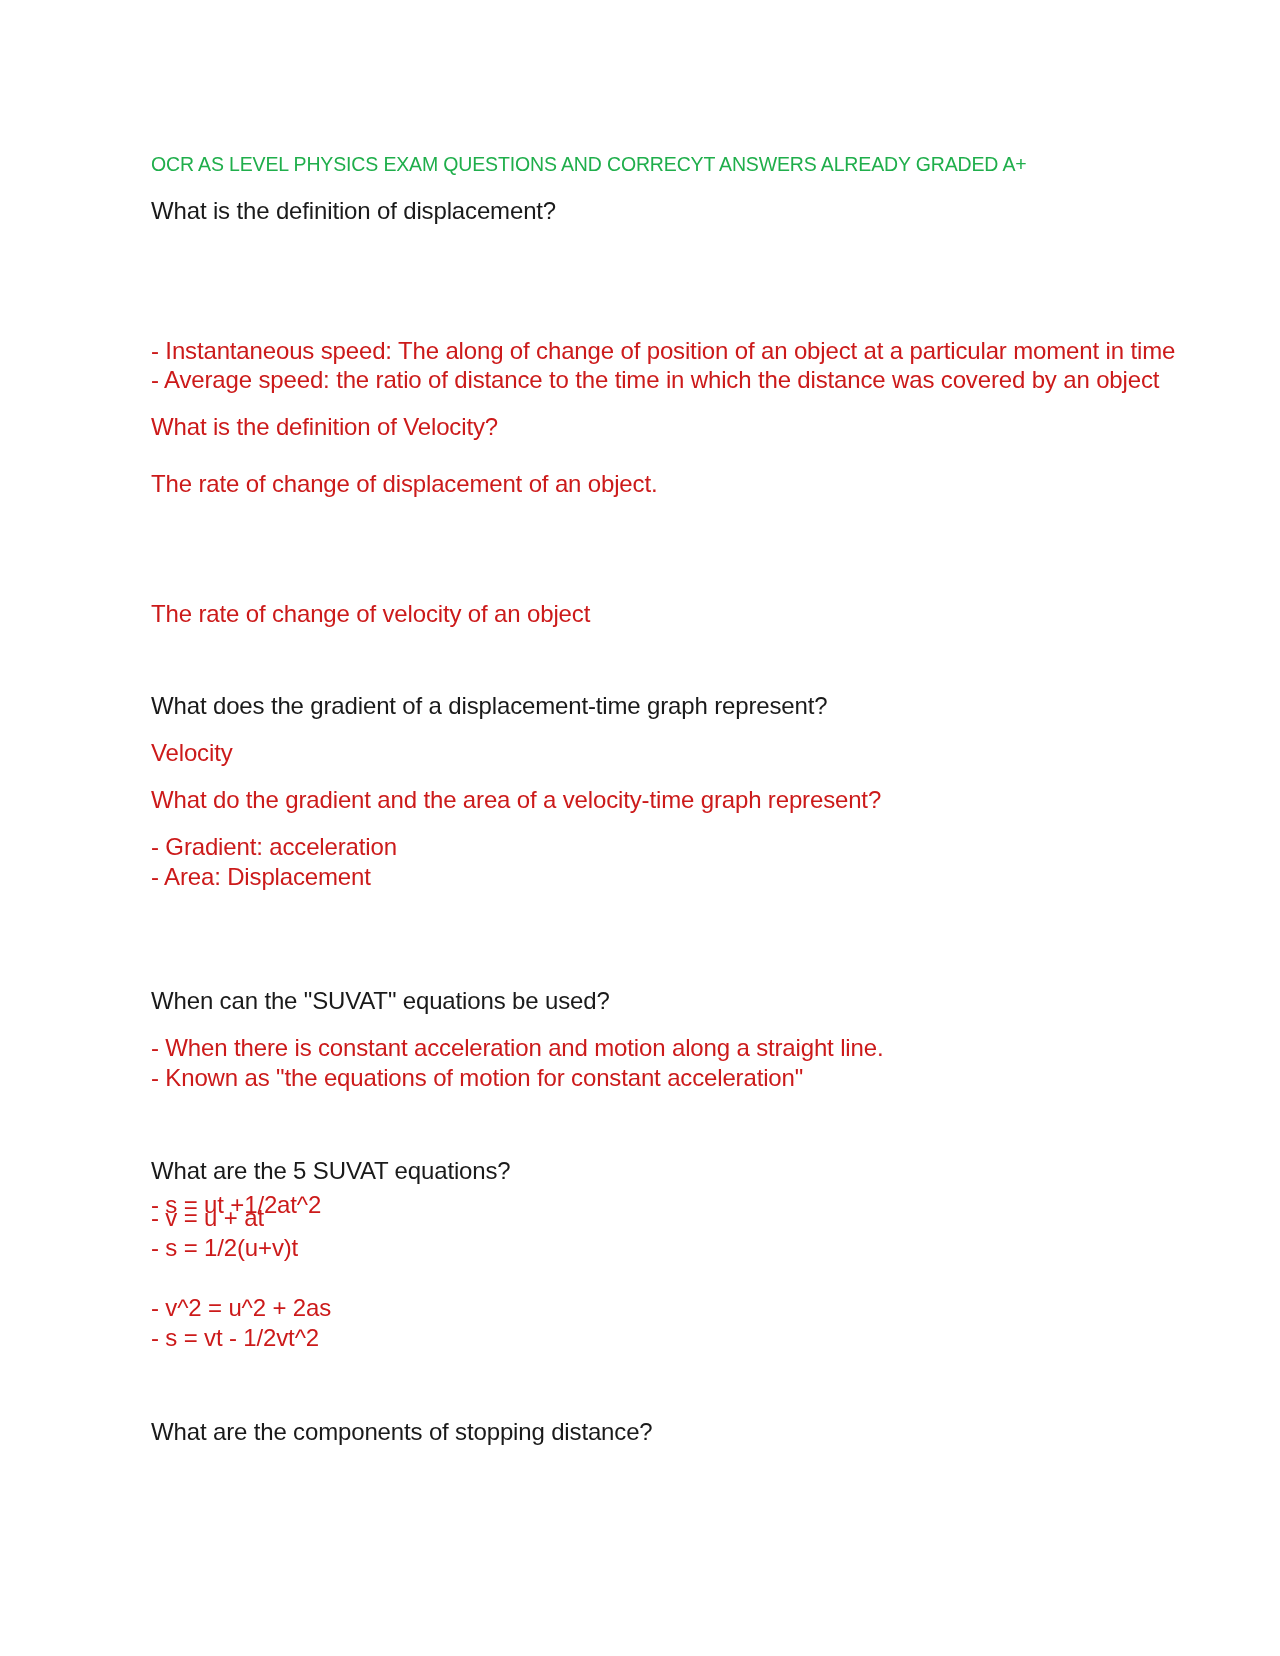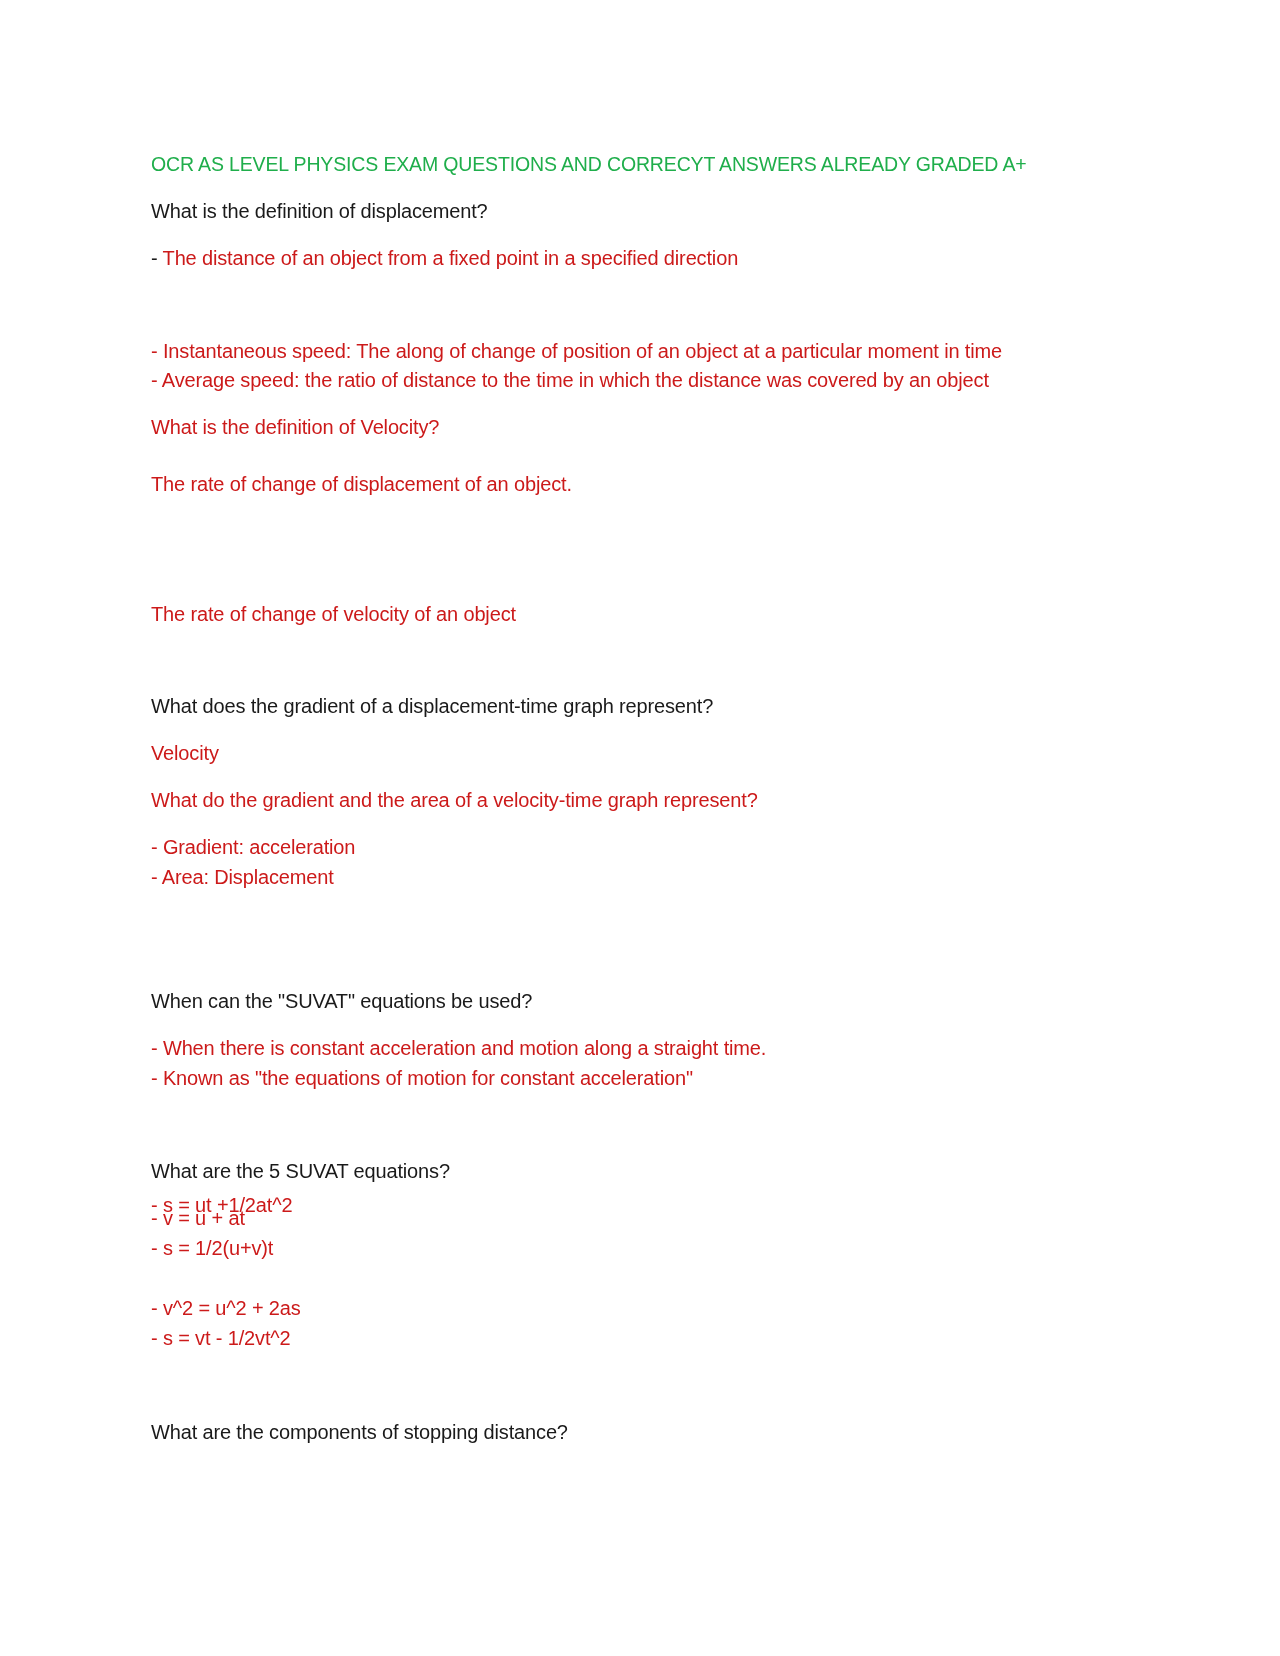--- a/index.html
+++ b/index.html
@@ -1,52 +1,51 @@
 <!DOCTYPE html>
 <html><head>
   <meta charset="utf-8">
   <style>
     html, body { margin: 0; padding: 0; background: #ffffff; }
     body { width: 1280px; height: 1656px; position: relative; overflow: hidden;
            font-family: "Liberation Sans", sans-serif; }
     .page { position: absolute; left: 0; top: 0; width: 1280px; height: 1552px; text-align: right; }
-    .line { position: absolute; left: 151px; font-size: 20px; line-height: 28px; white-space: nowrap;
+    .line { position: absolute; left: 151px; font-size: 24px; line-height: 28px; white-space: nowrap;
             letter-spacing: -0.15px; }
     .title { color: #1fae4b; font-size: 19.5px; }
     .q { color: #1a1a1a; }
     .a { color: #cc1a1a; }
     .dash-black { color: #1a1a1a; }
   </style>
 </head>
 <body>
 
 <div class="page">
 
   <div class="line title" style="top:150px">OCR AS LEVEL PHYSICS EXAM QUESTIONS AND CORRECYT ANSWERS ALREADY GRADED A+</div>
 
   <div class="line q" style="top:197px">What is the definition of displacement?</div>
-  <div class="line a" style="top:244px"><span class="dash-black">- </span><span>The distance of an object from a fixed point in a specified direction</span></div>
 
   <div class="line a" style="top:337px">- Instantaneous speed: The along of change of position of an object at a particular moment in time</div>
   <div class="line a" style="top:366px">- Average speed: the ratio of distance to the time in which the distance was covered by an object</div>
 
   <div class="line a" style="top:413px">What is the definition of Velocity?</div>
   <div class="line a" style="top:470px">The rate of change of displacement of an object.</div>
 
   <div class="line q" style="top:692px">What does the gradient of a displacement-time graph represent?</div>
 
   <div class="line a" style="top:600px">The rate of change of velocity of an object</div>
   <div class="line a" style="top:739px">Velocity</div>
 
   <div class="line a" style="top:786px">What do the gradient and the area of a velocity-time graph represent?</div>
   <div class="line a" style="top:833px">- Gradient: acceleration</div>
   <div class="line a" style="top:863px">- Area: Displacement</div>
 
   <div class="line q" style="top:987px">When can the "SUVAT" equations be used?</div>
-  <div class="line a" style="top:1034px">- When there is constant acceleration and motion along a straight time.</div>
+  <div class="line a" style="top:1034px">- When there is constant acceleration and motion along a straight line.</div>
   <div class="line a" style="top:1064px">- Known as "the equations of motion for constant acceleration"</div>
 
   <div class="line q" style="top:1157px">What are the 5 SUVAT equations?</div>
   <div class="line a" style="top:1204px">- v = u + at</div>
   <div class="line a" style="top:1234px">- s = 1/2(u+v)t</div>
   <div class="line a" style="top:1191px">- s = ut +1/2at^2</div>
   <div class="line a" style="top:1294px">- v^2 = u^2 + 2as</div>
   <div class="line a" style="top:1324px">- s = vt - 1/2vt^2</div>
 
   <div class="line q" style="top:1418px">What are the components of stopping distance?</div>

